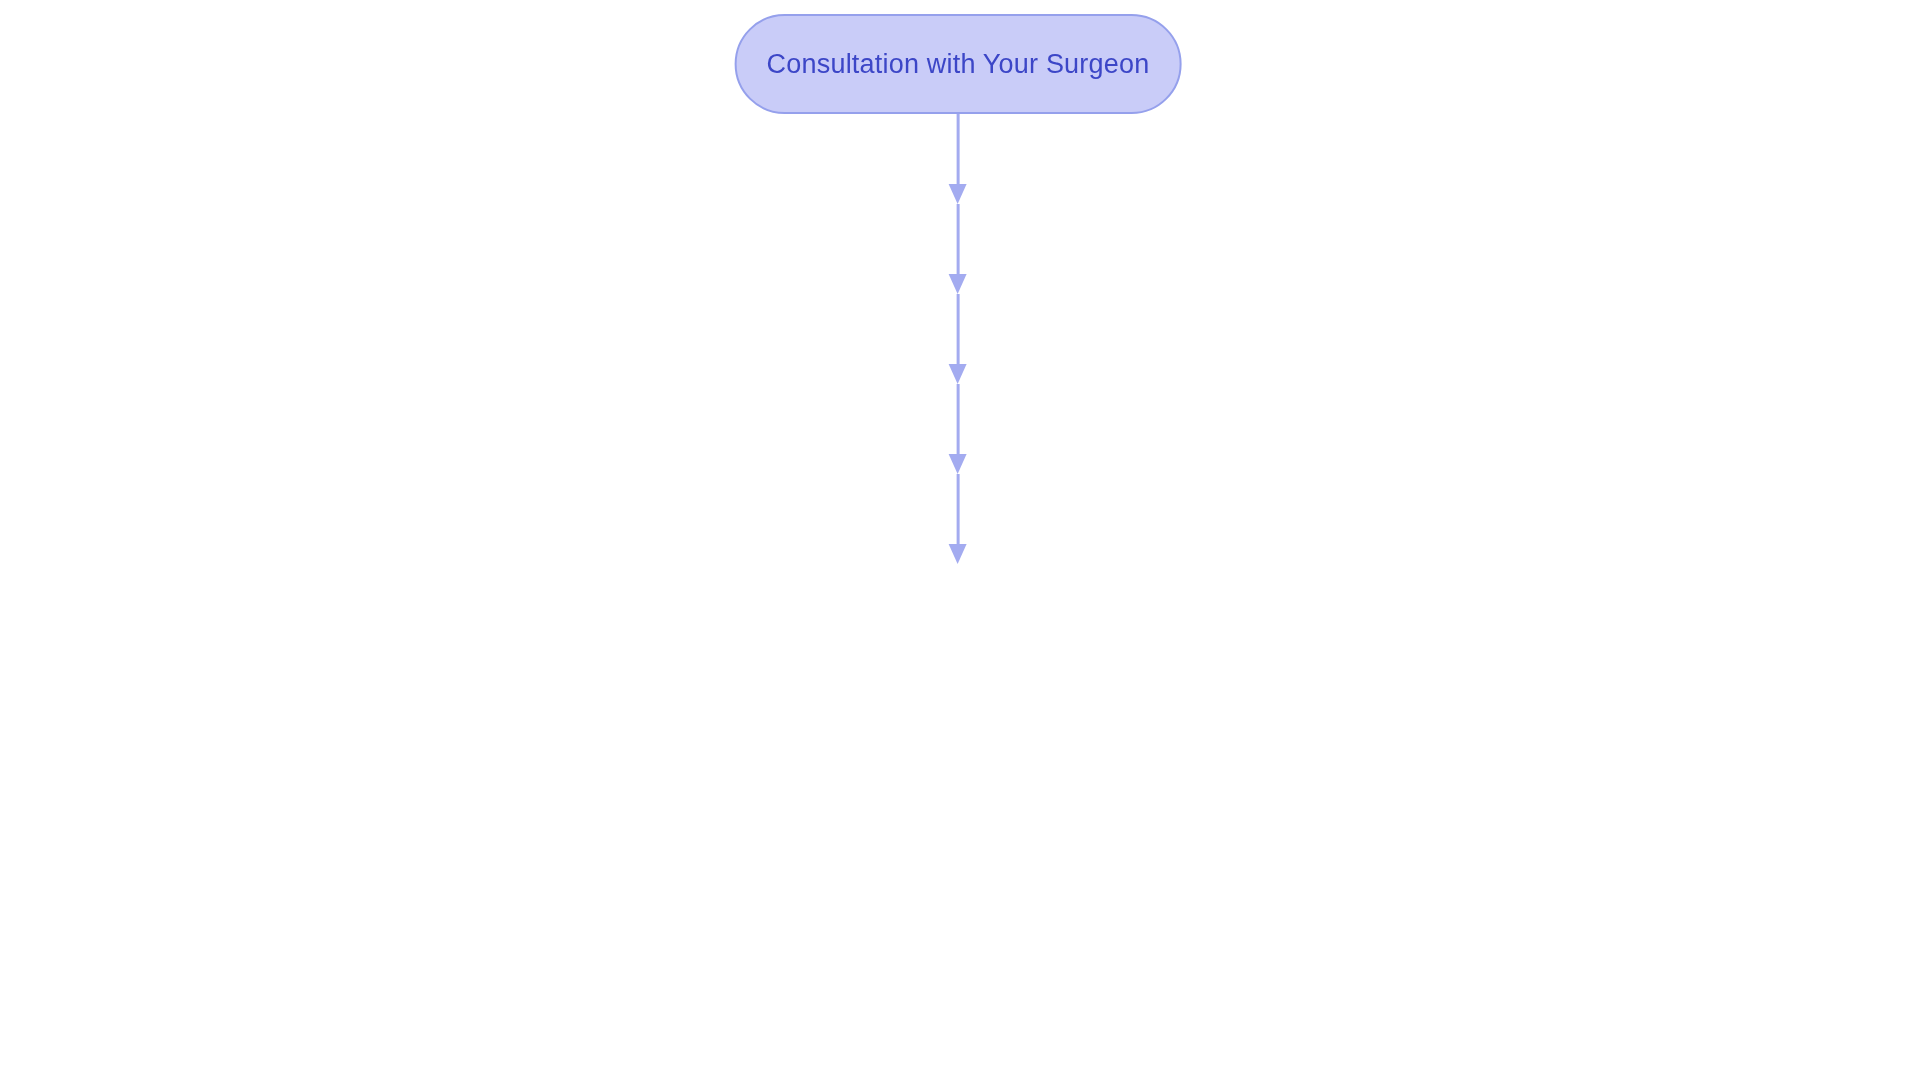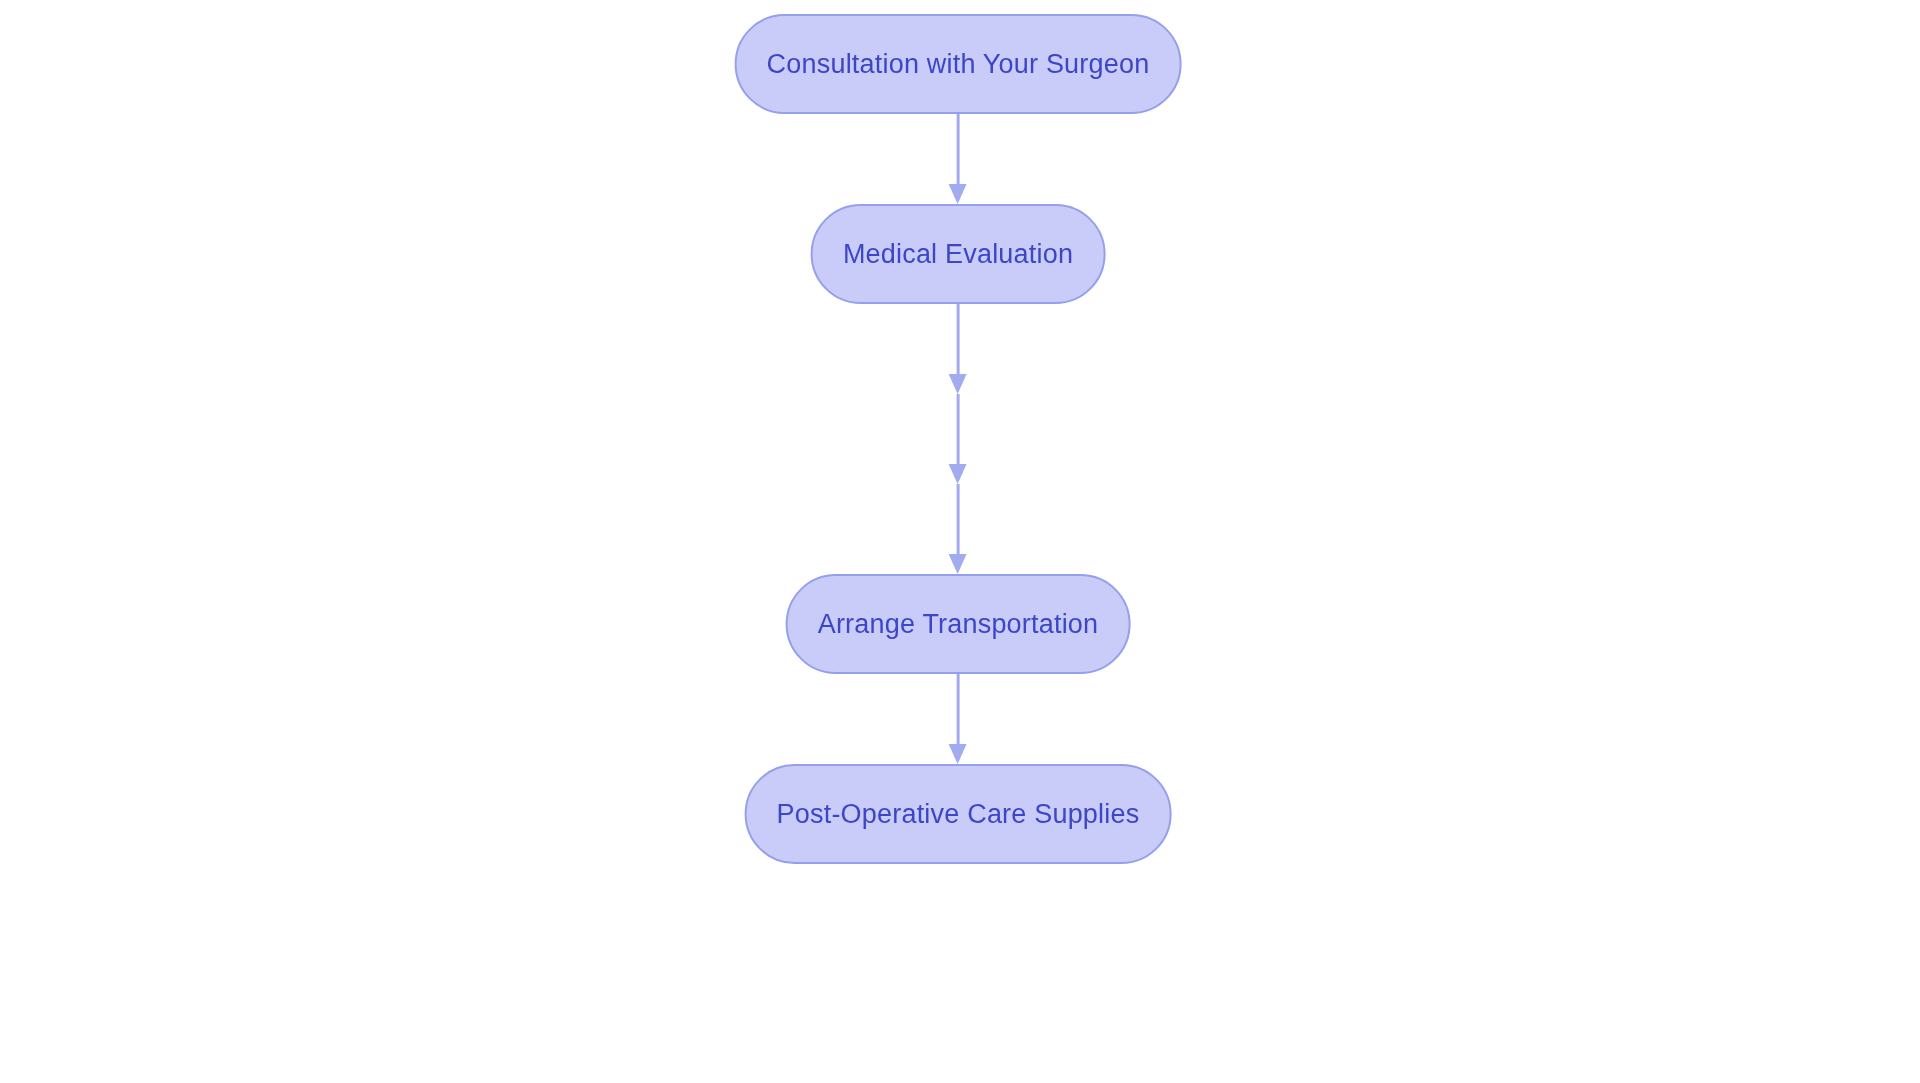--- a/index.html
+++ b/index.html
@@ -67,42 +67,39 @@
 <div class="canvas">
   <div class="flow-column">
 
     <div class="flow-node">Consultation with Your Surgeon</div>
 
     <div class="flow-arrow">
       <div class="shaft"></div>
       <div class="head"></div>
     </div>
 
-    <div class="flow-node">Medical Evaluation</div>
 
     <div class="flow-arrow">
       <div class="shaft"></div>
       <div class="head"></div>
     </div>
 
 
     <div class="flow-arrow">
       <div class="shaft"></div>
       <div class="head"></div>
     </div>
 
 
     <div class="flow-arrow">
       <div class="shaft"></div>
       <div class="head"></div>
     </div>
 
-    <div class="flow-node">Arrange Transportation</div>
 
     <div class="flow-arrow">
       <div class="shaft"></div>
       <div class="head"></div>
     </div>
 
-    <div class="flow-node">Post-Operative Care Supplies</div>
 
   </div>
 </div>
 
 </body></html>

